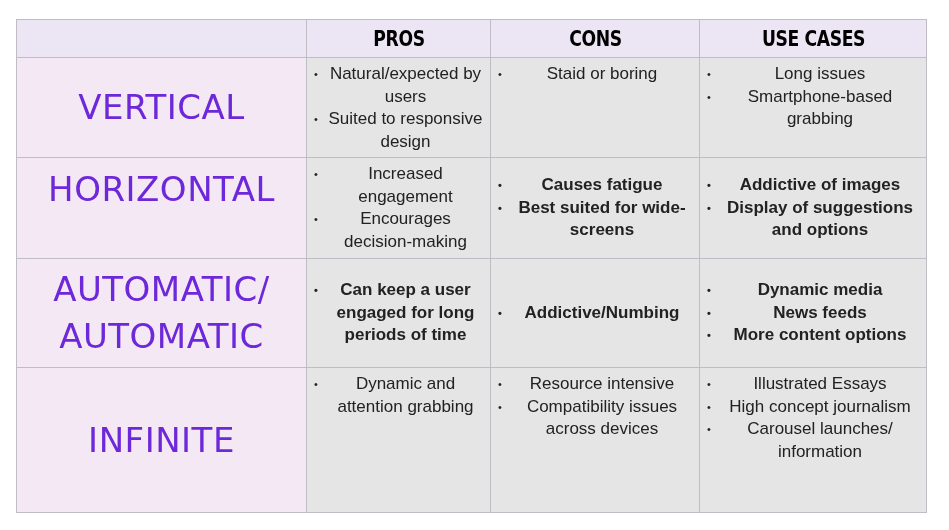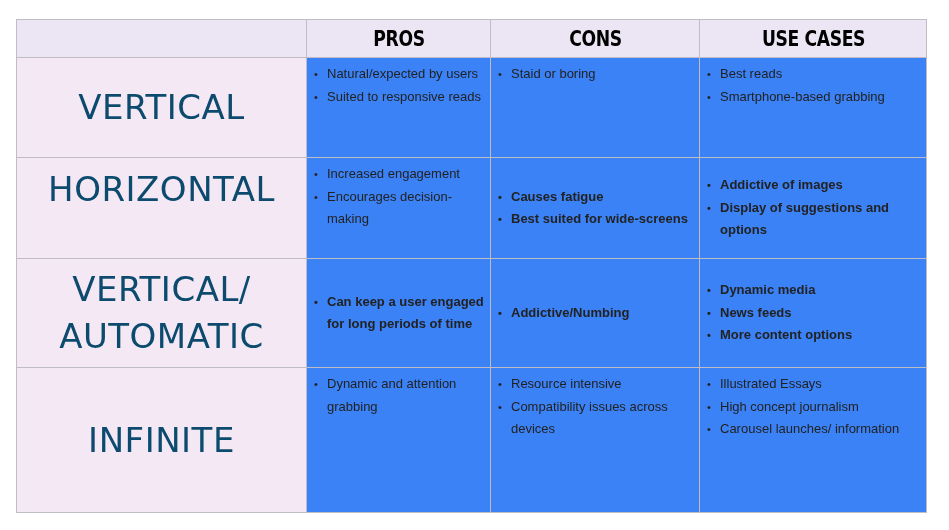--- a/index.html
+++ b/index.html
@@ -3,22 +3,22 @@
 <meta charset="utf-8">
 <style>
   html, body { margin:0; padding:0; background:#ffffff; }
   body { width:949px; height:530px; position:relative; overflow:hidden; font-family:"Liberation Sans", sans-serif; }
   .tbl { position:absolute; left:16px; top:19px; width:910px; height:494px; }
   .grid { position:absolute; left:0; top:0; width:100%; height:100%; border-collapse:collapse; table-layout:fixed; }
   .grid td, .grid th { border:1px solid #c0bcc4; padding:0; vertical-align:top; }
   .hdr { background:#ebe5f4; height:38px; }
   .hdr th { font-family:"DejaVu Sans", sans-serif; font-weight:bold; font-size:21px; color:#000; text-align:center; vertical-align:middle; letter-spacing:-0.5px; transform:scaleX(0.82); }
   .hdr th.corner { transform:none; }
-  .label { background:#f5e8f5; text-align:center; vertical-align:middle !important; font-family:"DejaVu Sans", sans-serif; font-size:34px; line-height:47px; color:#0c4a6e; letter-spacing:0.5px; }
-  .cell { background:#3b82f6; font-size:13px; line-height:22.5px; color:#222; }
+  .label { background:#f5e8f5; text-align:center; vertical-align:middle !important; font-family:"DejaVu Sans", sans-serif; font-size:34px; line-height:47px; color:#6d28d9; letter-spacing:0.5px; }
+  .cell { background:#e5e5e5; font-size:17px; line-height:22.5px; color:#222;text-align:center; }
   .cell.mid { vertical-align:middle !important;font-weight:bold; }
   ul { list-style:none; margin:0; padding:5px 6px 0 20px; }
   li { position:relative; }
   li::before { content:"•"; position:absolute; left:-13px; font-size:11px; top:0; }
 </style>
 </head>
 <body>
 
 <div class="tbl">
   <table class="grid">
@@ -36,31 +36,31 @@
       <th>USE CASES</th>
     </tr>
 
     <tr style="height:100px">
       <td class="label">
             <div>VERTICAL</div>
           </td>
       <td class="cell">
             <ul>
         <li>Natural/expected by users</li>
-        <li>Suited to responsive reads</li>
+        <li>Suited to responsive design</li>
       </ul>
           </td>
       <td class="cell">
             <ul>
         <li>Staid or boring</li>
       </ul>
           </td>
       <td class="cell">
             <ul>
-        <li>Best reads</li>
+        <li>Long issues</li>
         <li>Smartphone-based grabbing</li>
       </ul>
           </td>
     </tr>
 
     <tr style="height:101px">
       <td class="label" style="vertical-align:top !important;padding-top:8px">
             <div>HORIZONTAL</div>
           </td>
       <td class="cell">
@@ -78,21 +78,21 @@
       <td class="cell mid">
             <ul style="padding-top:0">
         <li>Addictive of images</li>
         <li>Display of suggestions and options</li>
       </ul>
           </td>
     </tr>
 
     <tr style="height:109px">
       <td class="label">
-        <div>VERTICAL/</div>
+        <div>AUTOMATIC/</div>
         <div>AUTOMATIC</div>
       </td>
       <td class="cell mid">
             <ul style="padding-top:0">
         <li>Can keep a user engaged for long periods of time</li>
       </ul>
           </td>
       <td class="cell mid">
             <ul style="padding-top:0">
         <li>Addictive/Numbing</li>

